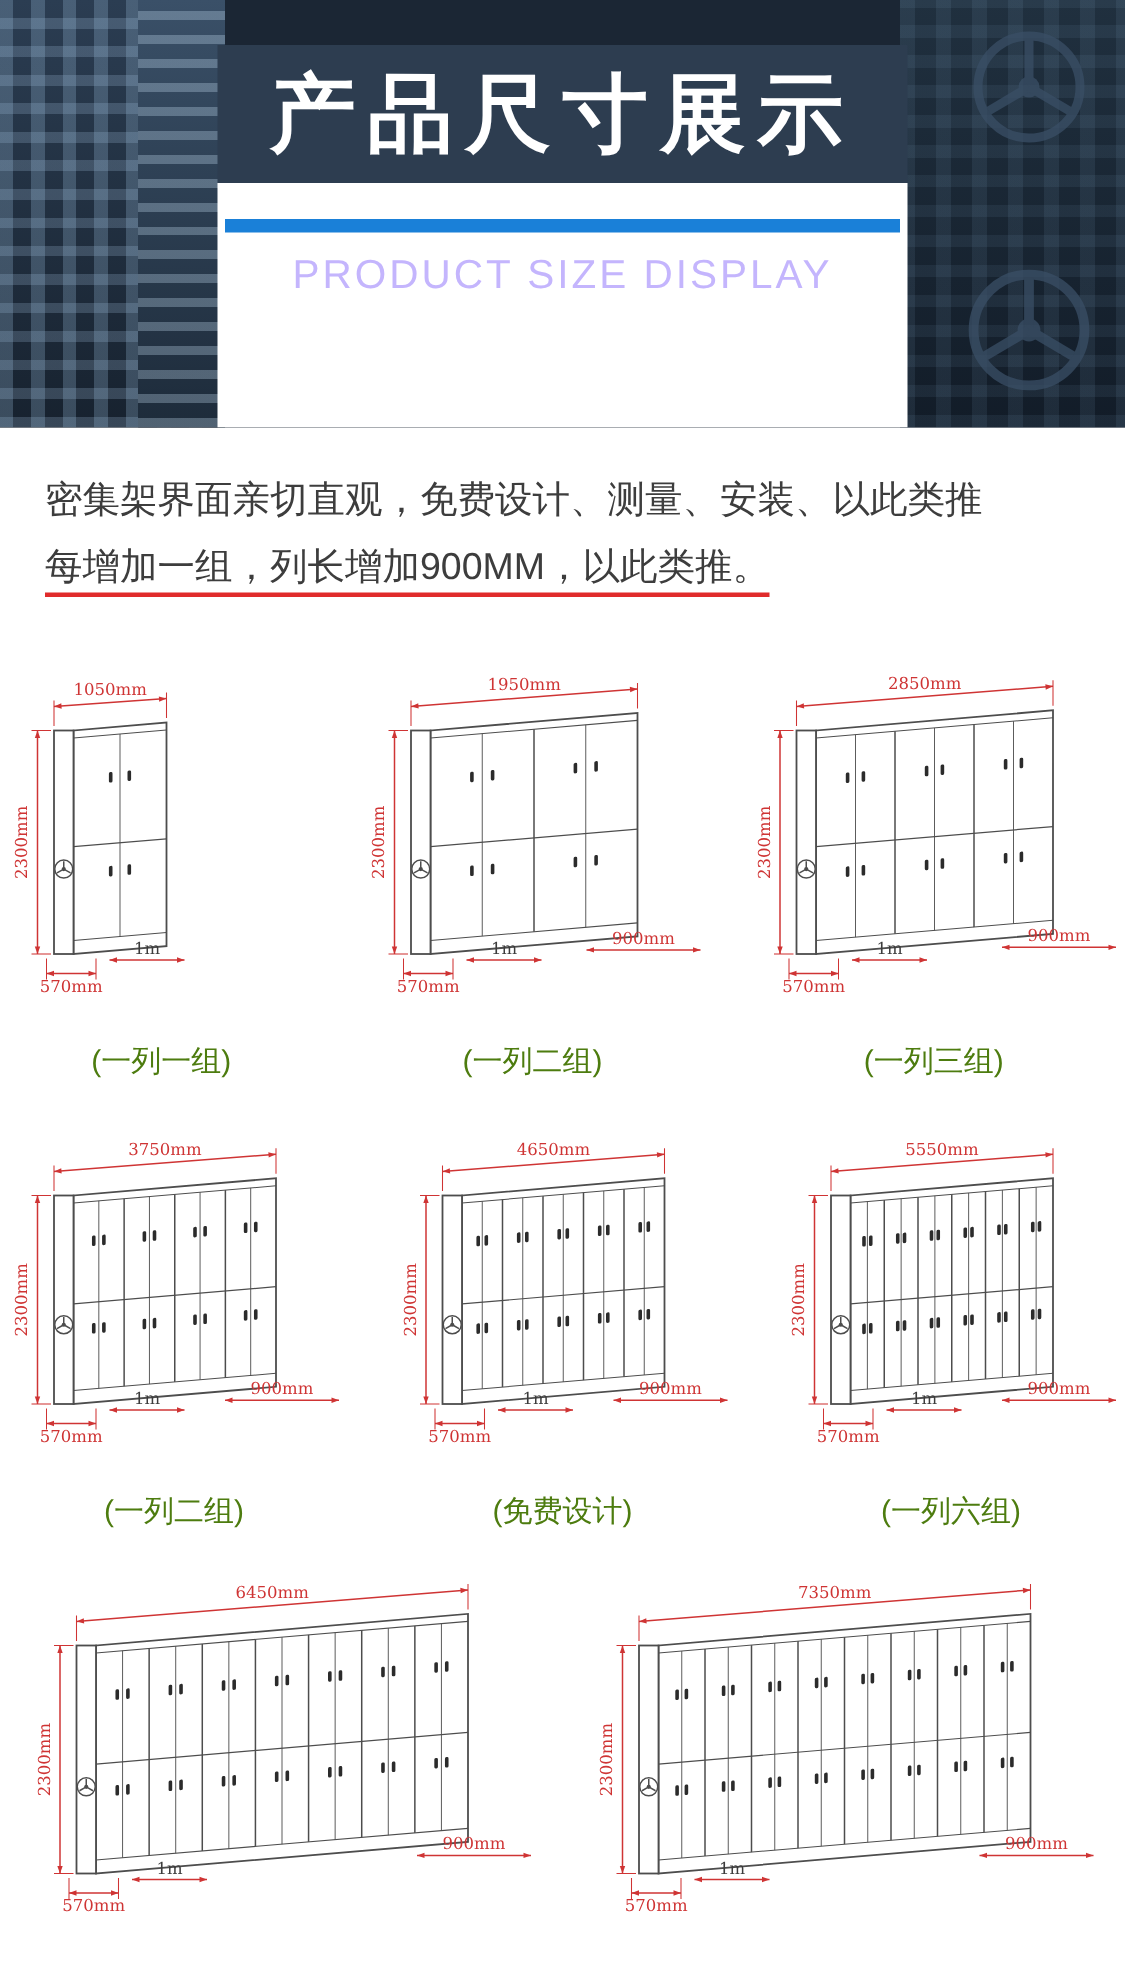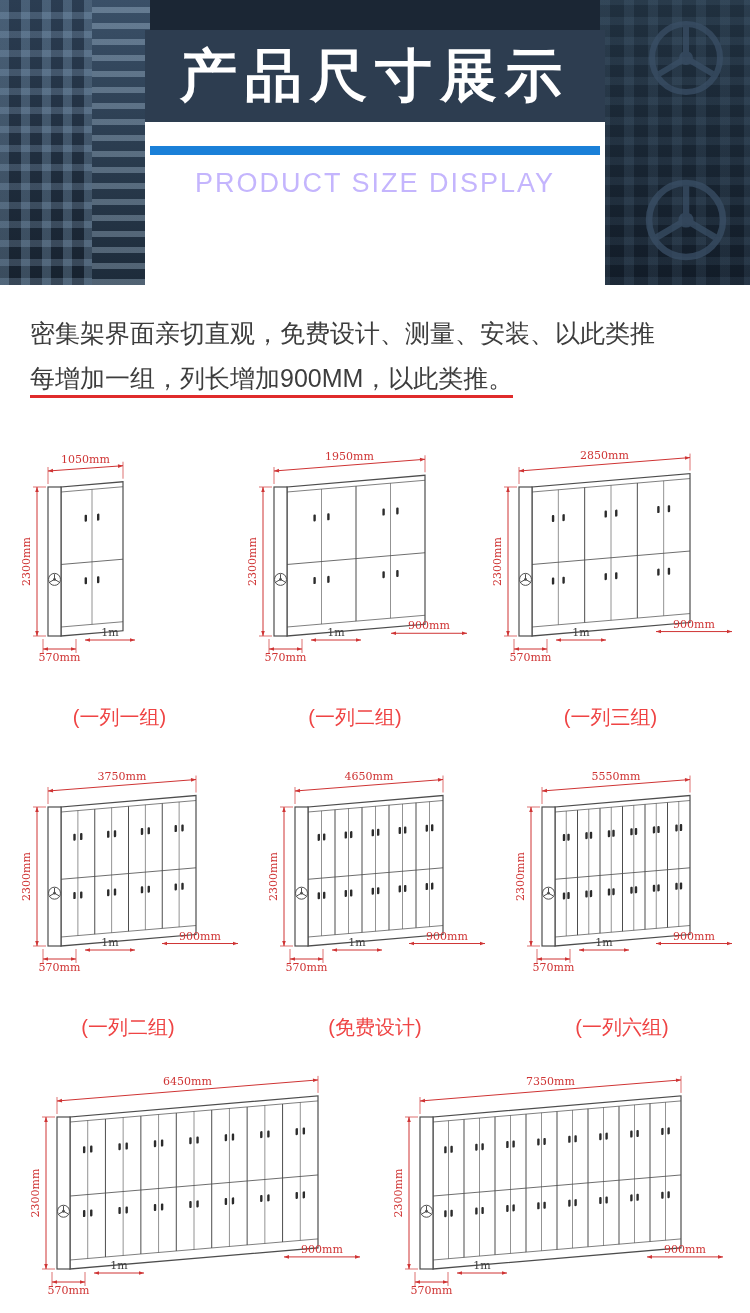--- a/index.html
+++ b/index.html
@@ -30,24 +30,24 @@
   .accent-bar{position:absolute;left:150px;top:146px;width:450px;height:9px;}
   .subtitle{position:absolute;left:145px;top:168px;width:460px;text-align:center;color:#c4b5fd;
     font-size:27px;letter-spacing:2px;font-family:"Liberation Sans",sans-serif;}
 
   
   .intro{padding:26px 28px 4px 30px;color:#3d3d3d;font-size:25px;line-height:45px;}
   .uline{border-bottom:3px solid #8b5cf6;padding-bottom:3px;}
 
   
   .diagrams{padding:6px 0 24px 0;}
-  .drow{display:flex;justify-content:space-between;align-items:flex-end;padding:0 12px;margin-top:22px;}
+  .drow{display:flex;justify-content:space-between;align-items:flex-end;padding:0 0;margin-top:22px;}
   .drow.last{justify-content:space-around;}
   .cell{display:flex;flex-direction:column;align-items:center;}
-  .caption{margin-top:16px;font-size:20px;color:#ef4444;font-family:"Liberation Sans",sans-serif;}
+  .caption{margin-top:6px;font-size:20px;color:#4d7c0f;font-family:"Liberation Sans",sans-serif;}
   svg text{font-family:"DejaVu Serif","Liberation Serif",serif;}
 </style>
 </head>
 <body>
 
 <div class="banner">
   <div class="bldg bldg-left">
     <div class="tower"></div>
   </div>
   <div class="bldg bldg-right"></div>

